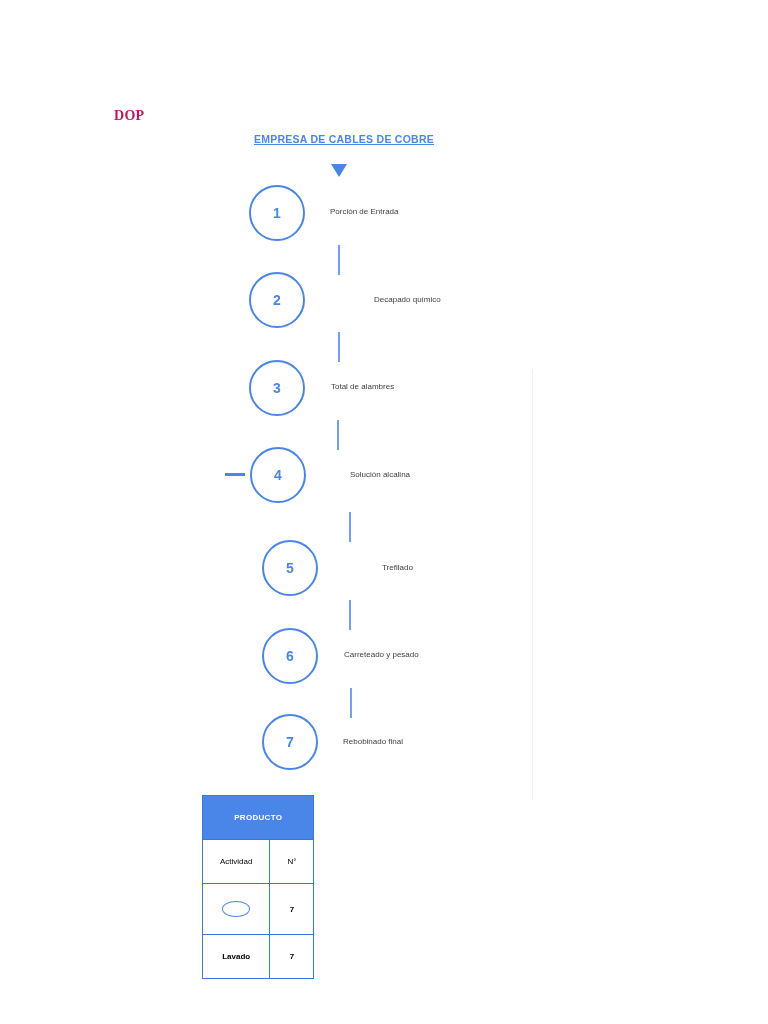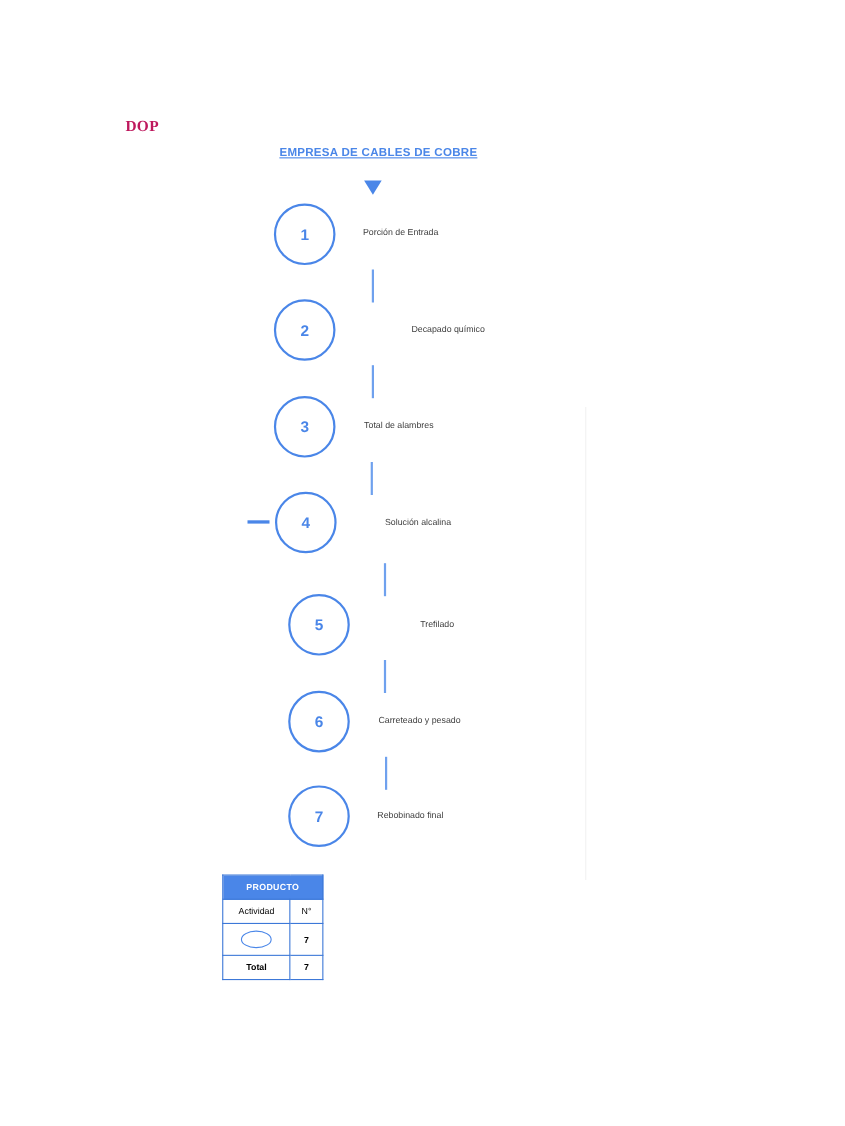--- a/index.html
+++ b/index.html
@@ -113,21 +113,21 @@
     border: 1px solid #a4c2f4;
     border-collapse: collapse;
     box-sizing: border-box;
   }
   #summary-table td, #summary-table th {
     border: 1px solid #3c78d8;
     box-sizing: border-box;
     text-align: center;
     font-size: 8px;
     color: #000000;
-    padding: 6px;
+    padding: 17px;
     height: 22px;
   }
   #summary-table .hdr-banner {
     background: #4a86e8;
     color: #ffffff;
     font-size: 8px;
     font-weight: bold;
     letter-spacing: .3px;
     height: 19px;
   }
@@ -207,17 +207,17 @@
     <td class="col-act sub-head">Actividad</td>
     <td class="col-num sub-head">N°</td>
   </tr>
   <tr>
     <td class="col-act">
       <span class="sym-ellipse"></span>
     </td>
     <td class="col-num num-cell">7</td>
   </tr>
   <tr>
-    <td class="col-act total-cell">Total</td>
+    <td class="col-act total-cell">Lavado</td>
     <td class="col-num num-cell">7</td>
   </tr>
 </tbody>
   </table>
 
 </body></html>

